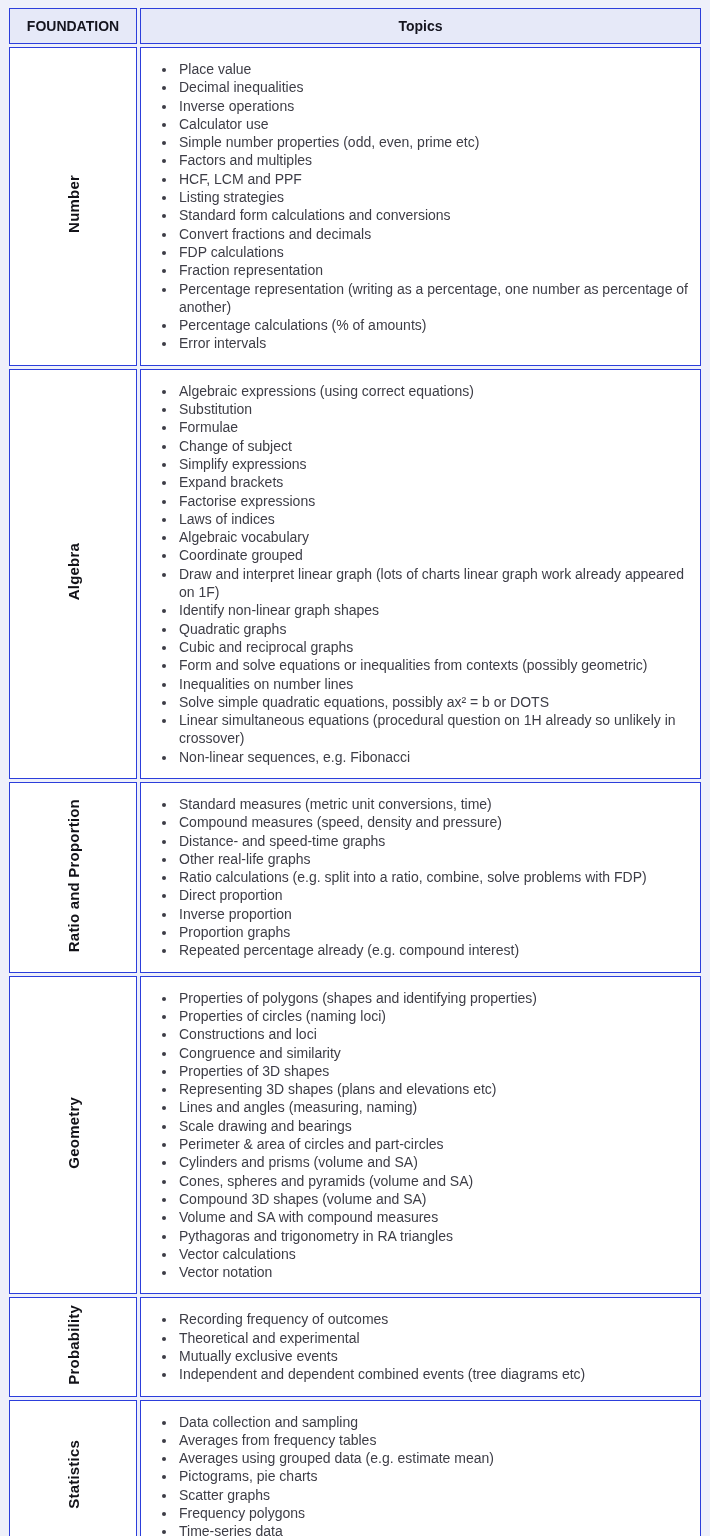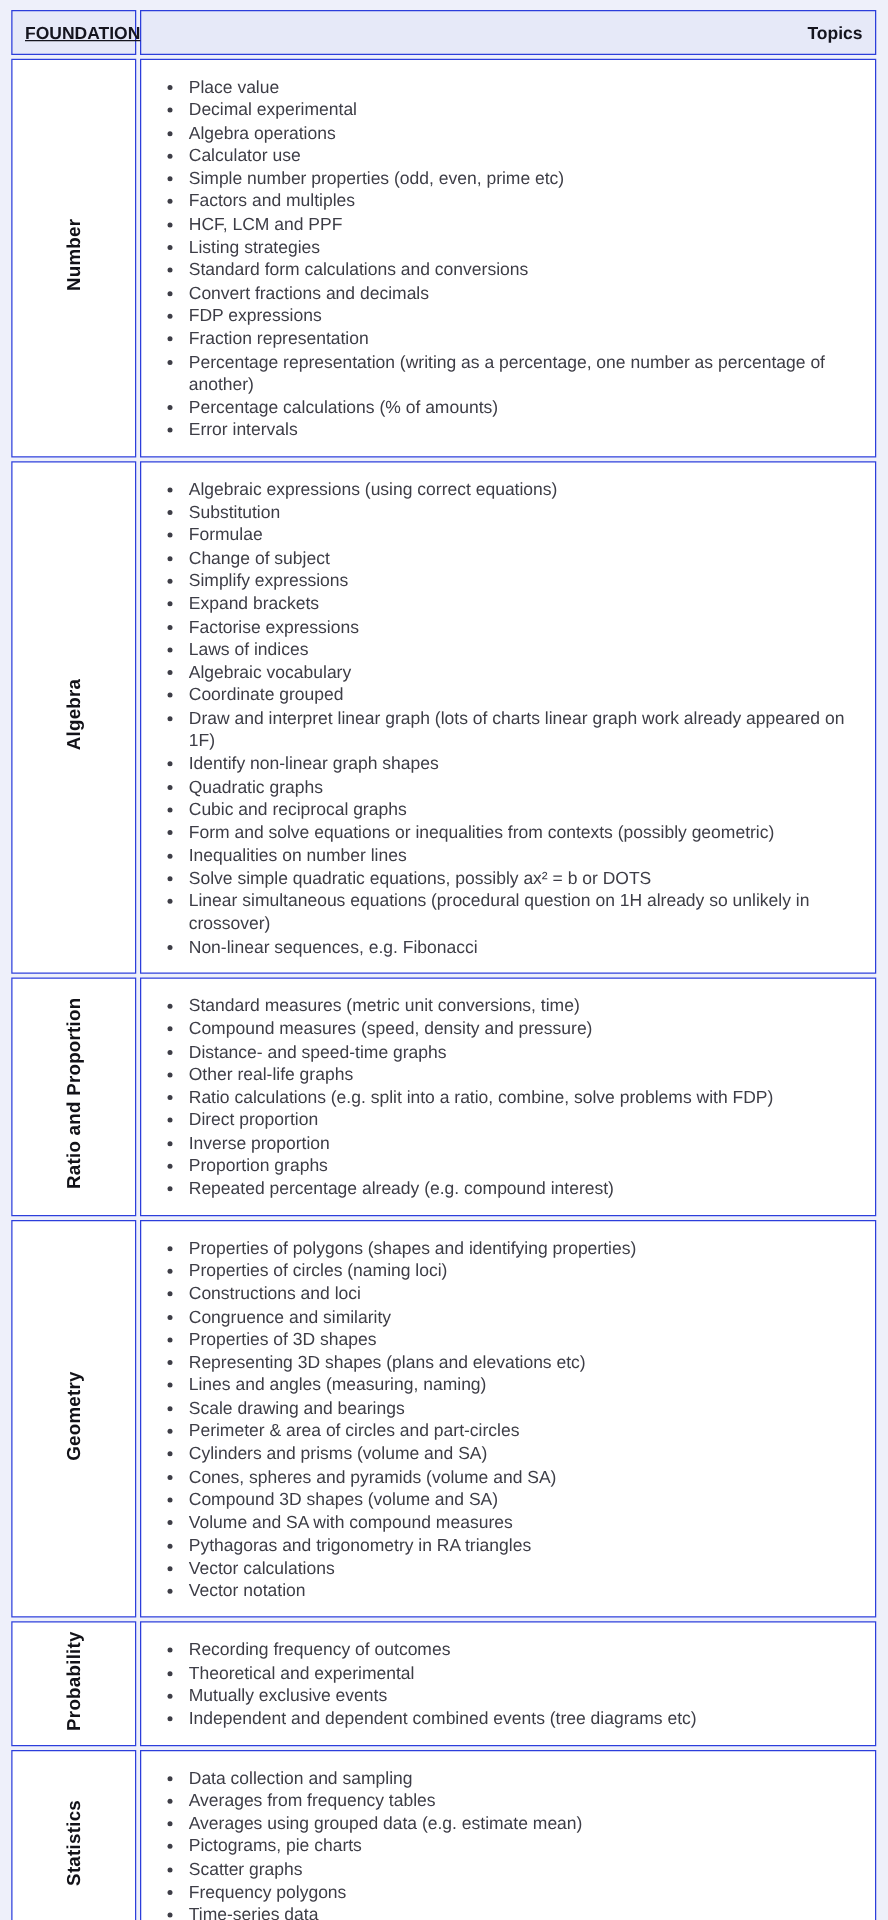--- a/index.html
+++ b/index.html
@@ -23,26 +23,25 @@
     border: 1.6px solid #2c3edb;
     background: #ffffff;
     box-sizing: border-box;
   }
   th.head-cell {
     background: #e6e9f8;
     color: #15151f;
     font-size: 14px;
     font-weight: bold;
     padding: 9px 10px;
-    text-align: right;
+    text-align: center;
   }
   th.head-foundation {
-    width: 100px;
+    width: 128px;
     text-align: center;
-    text-decoration: underline;
   }
   th.row-label {
     width: 112px;
     vertical-align: middle;
     text-align: center;
     padding: 6px 2px;
   }
   .rotated {
     writing-mode: vertical-rl;
     transform: rotate(180deg);
@@ -80,30 +79,30 @@
         <th class="head-cell head-foundation">FOUNDATION</th>
         <th class="head-cell">Topics</th>
       </tr>
     </thead>
     <tbody id="table-body">
         <tr>
           <th class="row-label"><span class="rotated">Number</span></th>
           <td class="topics-cell">
             <ul>
               <li>Place value</li>
-              <li>Decimal experimental</li>
-              <li>Algebra operations</li>
+              <li>Decimal inequalities</li>
+              <li>Inverse operations</li>
               <li>Calculator use</li>
               <li>Simple number properties (odd, even, prime etc)</li>
               <li>Factors and multiples</li>
               <li>HCF, LCM and PPF</li>
               <li>Listing strategies</li>
               <li>Standard form calculations and conversions</li>
               <li>Convert fractions and decimals</li>
-              <li>FDP expressions</li>
+              <li>FDP calculations</li>
               <li>Fraction representation</li>
               <li>Percentage representation (writing as a percentage, one number as percentage of another)</li>
               <li>Percentage calculations (% of amounts)</li>
               <li>Error intervals</li>
             </ul>
           </td>
         </tr>
         <tr>
           <th class="row-label"><span class="rotated">Algebra</span></th>
           <td class="topics-cell">

